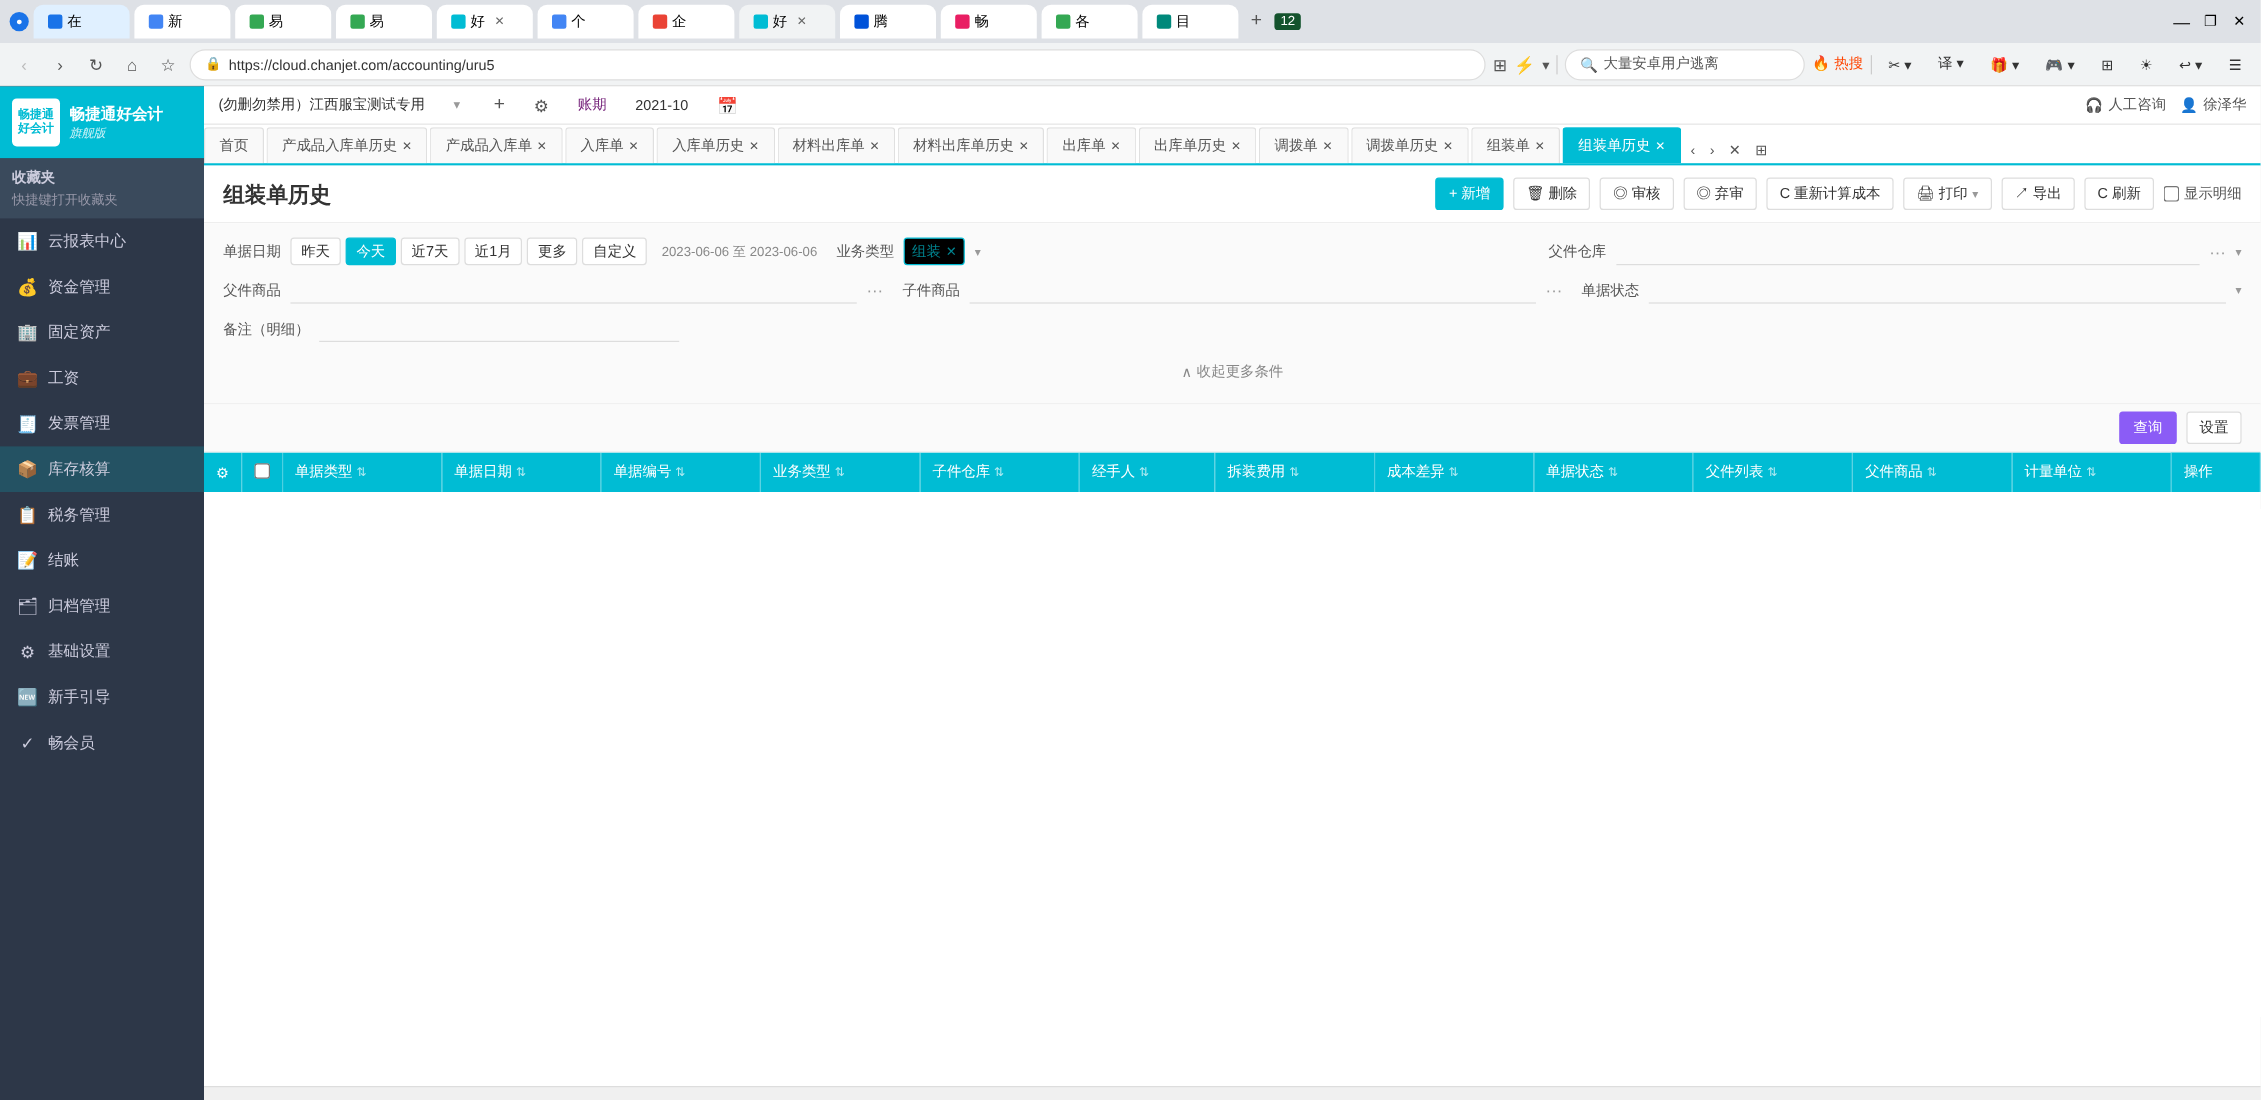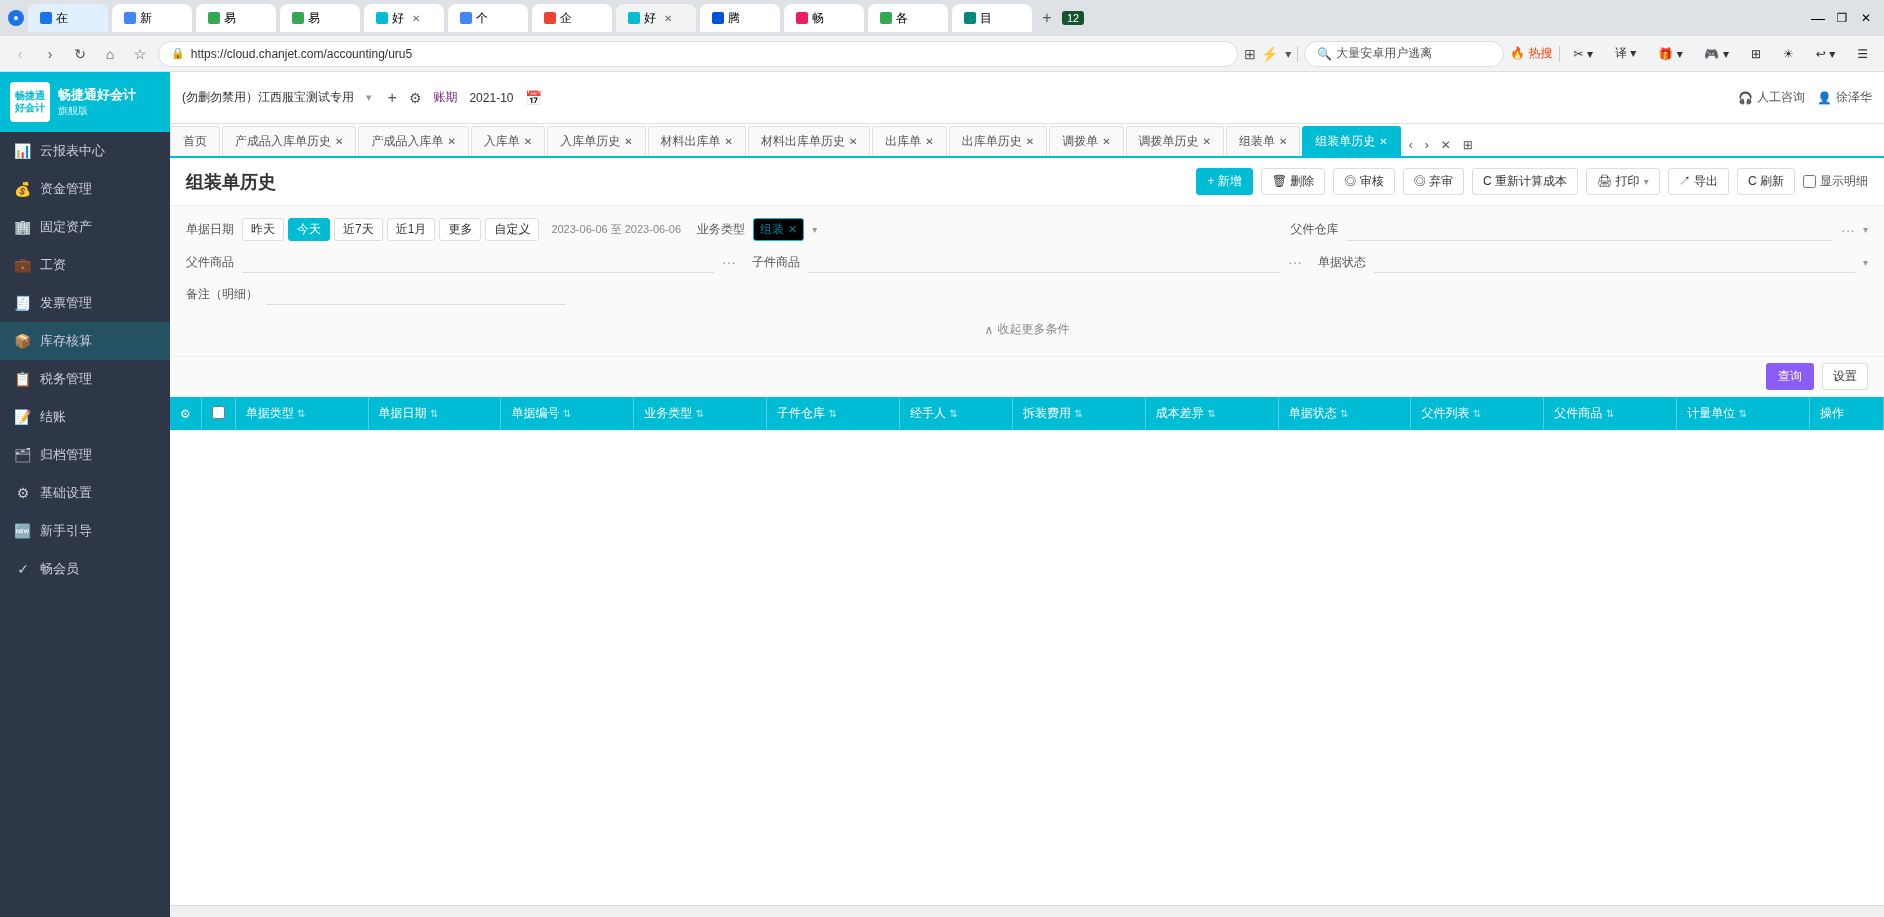--- a/index.html
+++ b/index.html
@@ -24,33 +24,33 @@
 
     
     .main-layout { display: flex; height: calc(100vh - 72px); }
 
     
     .sidebar { width: 170px; background: #2d3748; display: flex; flex-direction: column; color: #fff; flex-shrink: 0; }
     .sidebar-header { background: #00bcd4; padding: 10px; display: flex; align-items: center; gap: 8px; cursor: pointer; }
     .sidebar-logo { width: 40px; height: 40px; background: #fff; border-radius: 4px; display: flex; align-items: center; justify-content: center; }
     .sidebar-logo-inner { font-size: 10px; font-weight: bold; color: #00bcd4; text-align: center; line-height: 1.2; }
     .sidebar-title { font-size: 13px; font-weight: bold; color: #fff; }
-    .sidebar-subtitle { font-size: 10px; color: rgba(255,255,255,0.8); }
+    .sidebar-subtitle { font-size: 10px; color: rgba(255,255,255,0.8); font-style: italic; }
     .sidebar-favorites { background: #3a4a5c; padding: 8px 10px; }
     .sidebar-fav-title { font-size: 12px; color: #ccd; font-weight: bold; }
     .sidebar-fav-sub { font-size: 11px; color: #99a; margin-top: 2px; cursor: pointer; }
     .sidebar-menu { flex: 1; overflow-y: auto; }
     .sidebar-item { padding: 10px 14px; display: flex; align-items: center; gap: 8px; cursor: pointer; color: #ccd; font-size: 13px; }
     .sidebar-item-icon { width: 18px; height: 18px; display: flex; align-items: center; justify-content: center; font-size: 14px; }
 
     
     .content-area { flex: 1; display: flex; flex-direction: column; overflow: hidden; background: #f5f5f5; }
 
     
-    .app-header { background: #fff; height: 52px; display: flex; align-items: center; padding: 0 12px; border-bottom: 1px solid #e0e0e0; gap: 12px; }
+    .app-header { background: #fff; height: 32px; display: flex; align-items: center; padding: 0 12px; border-bottom: 1px solid #e0e0e0; gap: 24px; }
     .app-header-right { margin-left: auto; display: flex; align-items: center; gap: 12px; }
     .app-header-service { font-size: 12px; color: #555; display: flex; align-items: center; gap: 4px; cursor: pointer; }
     .app-header-user { font-size: 12px; color: #555; display: flex; align-items: center; gap: 4px; }
 
     
     .tab-bar { background: #fff; height: 34px; display: flex; align-items: flex-end; border-bottom: 2px solid #00bcd4; overflow-x: auto; white-space: nowrap; }
     .tab-item { padding: 6px 12px; font-size: 12px; color: #555; cursor: pointer; border: 1px solid #e0e0e0; border-bottom: none; background: #f9f9f9; margin-right: 2px; border-radius: 3px 3px 0 0; display: inline-flex; align-items: center; gap: 4px; }
     .tab-item.active { background: #00bcd4; color: #fff; border-color: #00bcd4; }
     .tab-item-close { font-size: 10px; cursor: pointer; }
     .tab-nav-btn { padding: 4px 6px; cursor: pointer; color: #555; }
@@ -211,20 +211,24 @@
     <div class="sidebar-header">
       <div class="sidebar-logo">
         <div class="sidebar-logo-inner">畅捷通<br>好会计</div>
       </div>
       <div>
         <div class="sidebar-title">畅捷通好会计</div>
         <div class="sidebar-subtitle">旗舰版</div>
       </div>
     </div>
 
+    <div class="sidebar-favorites">
+      <div class="sidebar-fav-title">收藏夹</div>
+      <div class="sidebar-fav-sub">快捷键打开收藏夹</div>
+    </div>
 
     <div class="sidebar-menu">
       <div class="sidebar-item">
         <span class="sidebar-item-icon">📊</span>
         <span>云报表中心</span>
       </div>
       <div class="sidebar-item">
         <span class="sidebar-item-icon">💰</span>
         <span>资金管理</span>
       </div>

